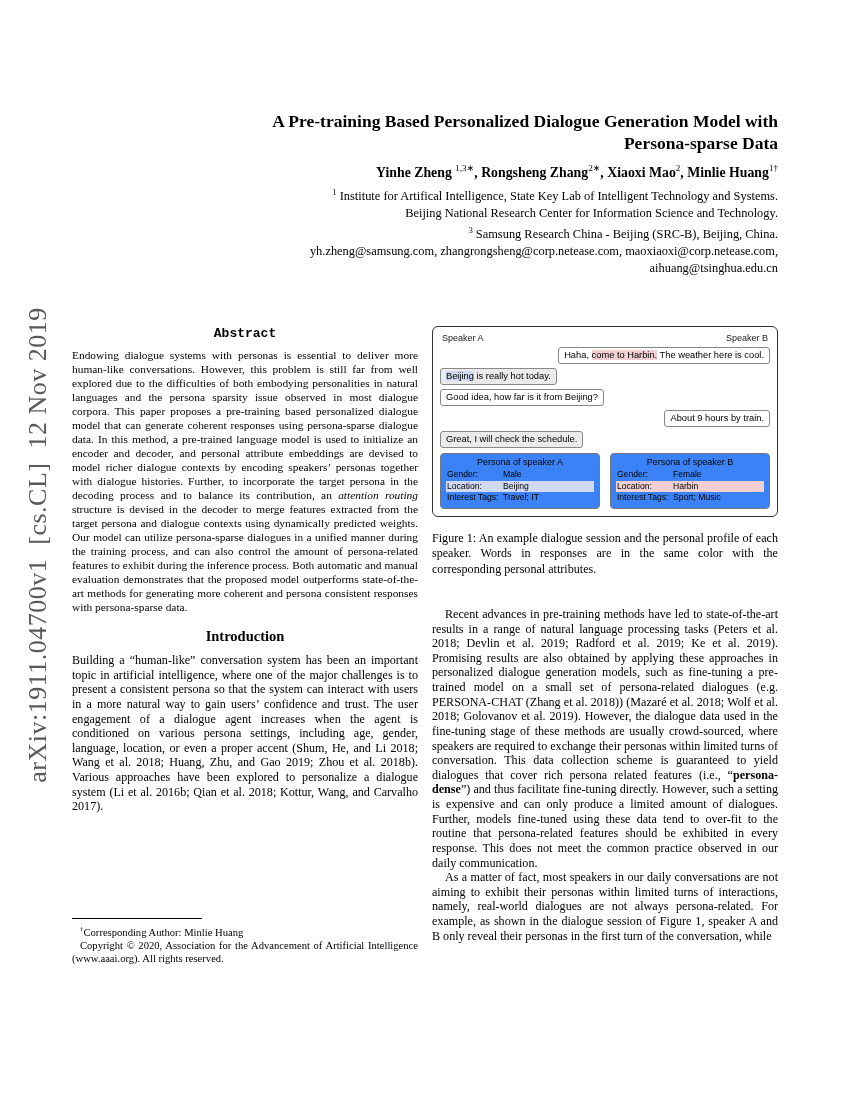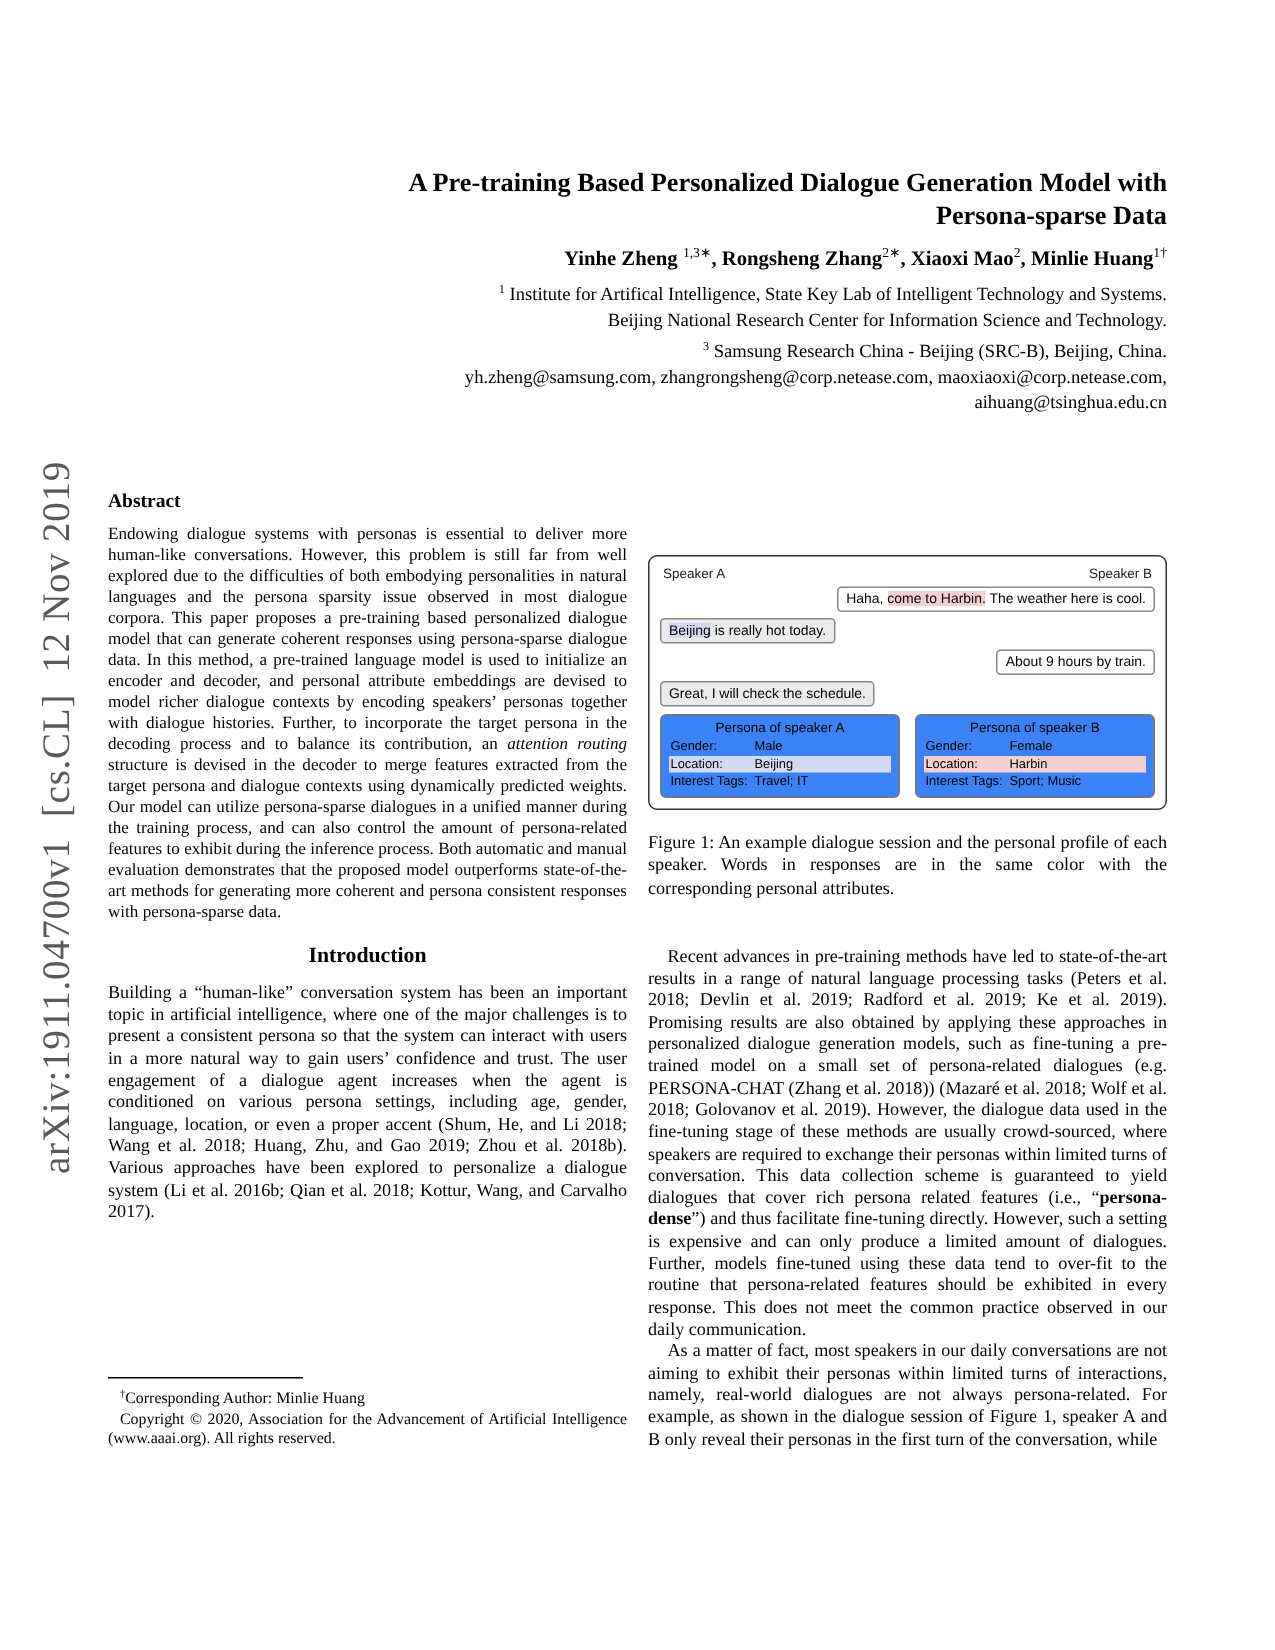--- a/index.html
+++ b/index.html
@@ -25,36 +25,36 @@
 
   .seg-bold { font-weight:bold; }
   .seg-italic { font-style:italic; }
   .seg-sup { font-size:0.66em; vertical-align:super; }
 
   
   .col { position:absolute; top:326px; width:346px; text-align:justify; }
   .col-left { left:72px; }
   .col-right { left:432px; }
 
-  .abstract-heading { text-align:left; font-weight:bold; font-size:13px; margin-bottom:7px; }
+  .abstract-heading { text-align:center; font-weight:bold; font-size:13px; margin-bottom:7px;font-family:Liberation Mono, monospace; }
   .abstract-text { font-size:11.4px; line-height:14px; }
   .section-heading { text-align:center; font-weight:bold; font-size:14.5px; margin-top:14px; margin-bottom:8px; }
   .body-text { font-size:12.1px; line-height:1.21; }
   .indent { text-indent:13px; }
   .para1 { margin-top:29px; }
 
   
   .footnotes { position:absolute; left:72px; top:918px; width:346px; font-size:10.6px; line-height:13.2px; text-align:justify; }
   .footnote-rule { width:130px; border-top:1px solid #000; margin-bottom:4px; }
   .footnote-line { text-indent:8px; }
 
   
   .figure-box {
     border:1px solid #333; border-radius:6px; padding:6px 7px 7px;
-    font-family:"Liberation Sans", sans-serif; text-align:left; background:#fff;margin-top:44px;
+    font-family:"Liberation Sans", sans-serif; text-align:left; background:#fff;
   }
   .speakers-row { display:flex; justify-content:space-between; font-size:9px; color:#222; margin-bottom:4px; padding:0 2px; }
   .turn-row { display:flex; margin-bottom:4px; }
   .side-a { justify-content:flex-start; }
   .side-b { justify-content:flex-end; }
   .bubble { border:1px solid #888; border-radius:3px; padding:1px 5px 2px; font-size:9.3px; background:#fff; line-height:12px; }
   .bubble.shaded { background:var(--bubble-shade); }
   .hl-blue { background:var(--hl-blue); }
   .hl-pink { background:var(--hl-pink); }
   .persona-cards { display:flex; justify-content:space-between; margin-top:5px; }
@@ -105,20 +105,23 @@
         <span>Speaker A</span>
         <span>Speaker B</span>
       </div>
       <div>
           <div class="turn-row side-b">
             <div class="bubble"><span>Haha, </span><span class="hl-pink">come to Harbin.</span><span> The weather here is cool.</span></div>
           </div>
           <div class="turn-row side-a">
             <div class="bubble shaded"><span class="hl-blue">Beijing</span><span> is really hot today.</span></div>
           </div>
+          <div class="turn-row side-a">
+            <div class="bubble"><span>Good idea, how far is it from Beijing?</span></div>
+          </div>
           <div class="turn-row side-b">
             <div class="bubble"><span>About 9 hours by train.</span></div>
           </div>
           <div class="turn-row side-a">
             <div class="bubble shaded"><span>Great, I will check the schedule.</span></div>
           </div>
         </div>
       <div class="persona-cards">
           <div class="persona-card">
             <div class="persona-title">Persona of speaker A</div>

